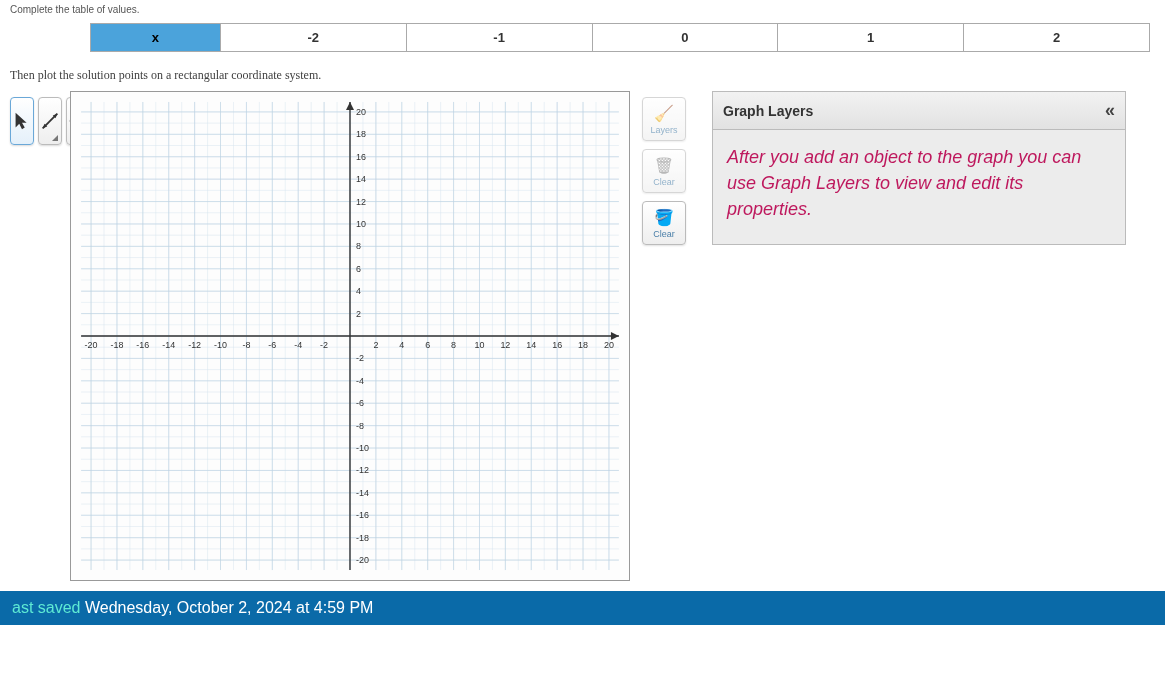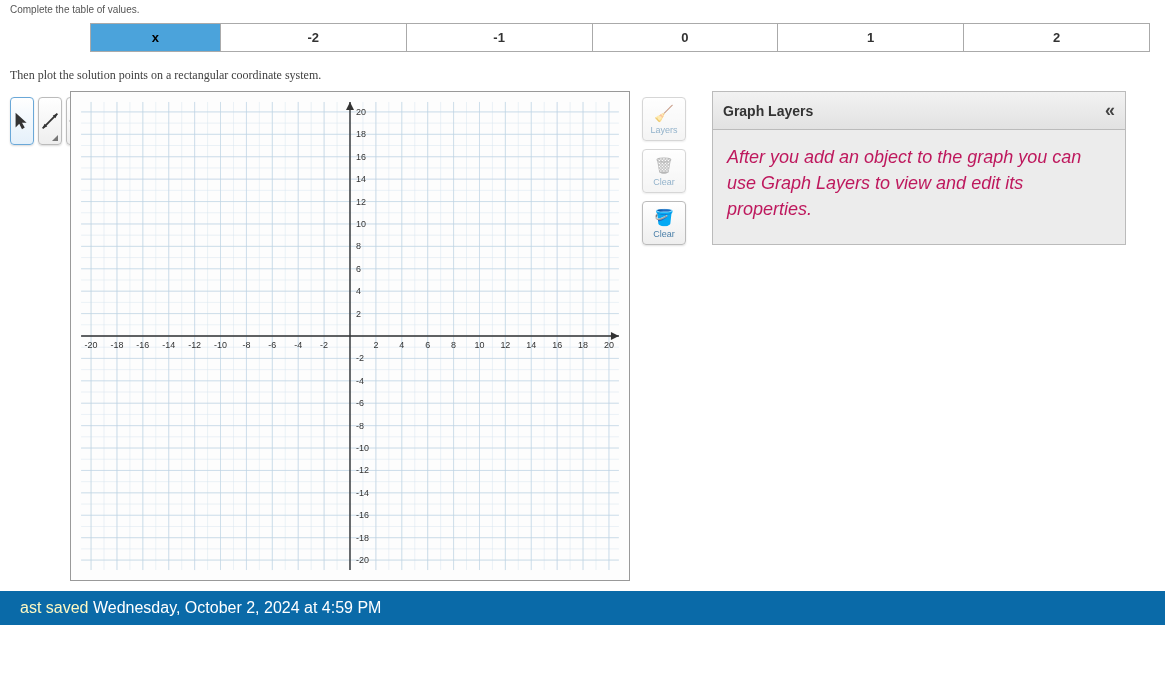--- a/index.html
+++ b/index.html
@@ -35,21 +35,21 @@
 .side-btn .lbl { font-size: 9px; color: #4a7fa8; margin-top: 2px; }
 .side-btn.enabled { color: #4a7fa8; }
 .side-btn.disabled { opacity: .6; }
 
 .layers-panel { margin-left: 16px; width: 414px; }
 .layers-head { background: linear-gradient(#f2f2f2,#e2e2e2); border: 1px solid #bbb; padding: 8px 10px; font-weight: bold; font-size: 14px; display: flex; justify-content: space-between; align-items: center; }
 .layers-body { border: 1px solid #bbb; border-top: none; background: #ececec; padding: 14px 14px 22px 14px; font-size: 18px; line-height: 1.45; color: #be185d; font-style: italic; }
 .collapse-icon { font-size: 18px; color: #444; cursor: pointer; font-weight: bold; }
 
 .footer-bar { margin-top: 10px; background: #0a6aa8; color: #fff; padding: 8px 12px; font-size: 16px; }
-.footer-bar .faded { color: #fef9c3; margin-left: 8px; }
+.footer-bar .faded { color: #5eead4; }
 
 .arrow-svg { width: 22px; height: 22px; }
 </style>
 </head>
 <body>
 
 <div class="header-text">Complete the table of values.</div>
 
 <div class="table-wrap">
   <table class="value-table">

